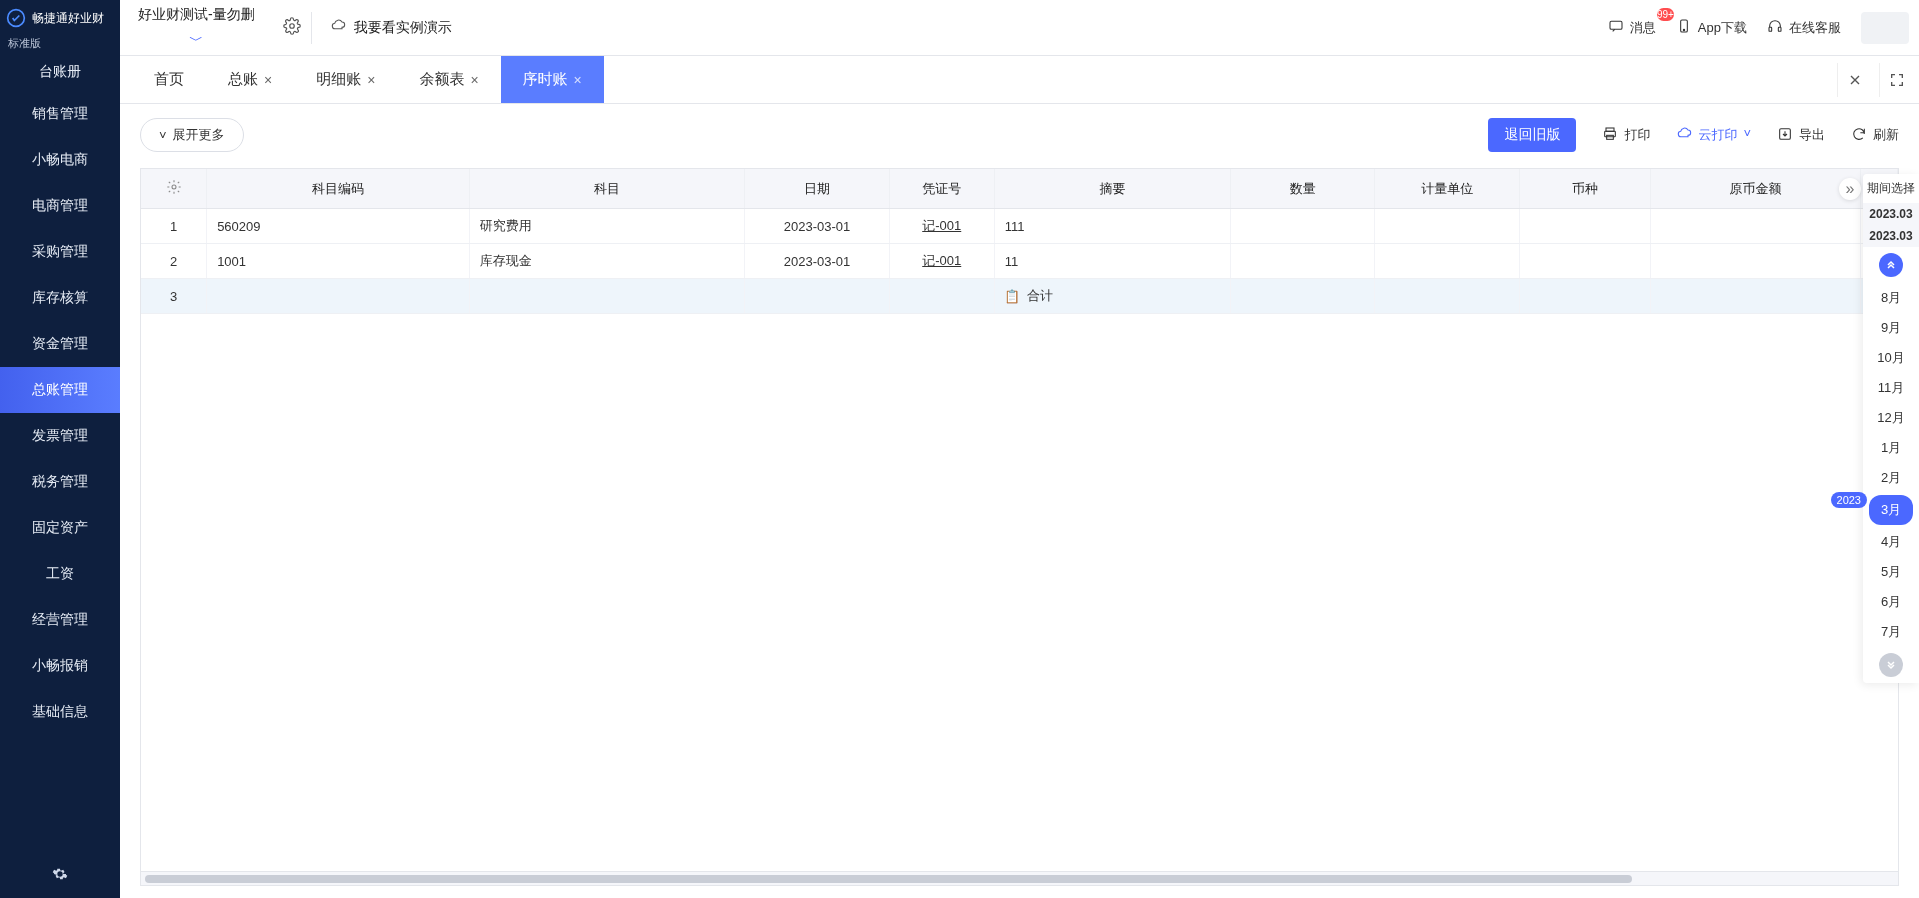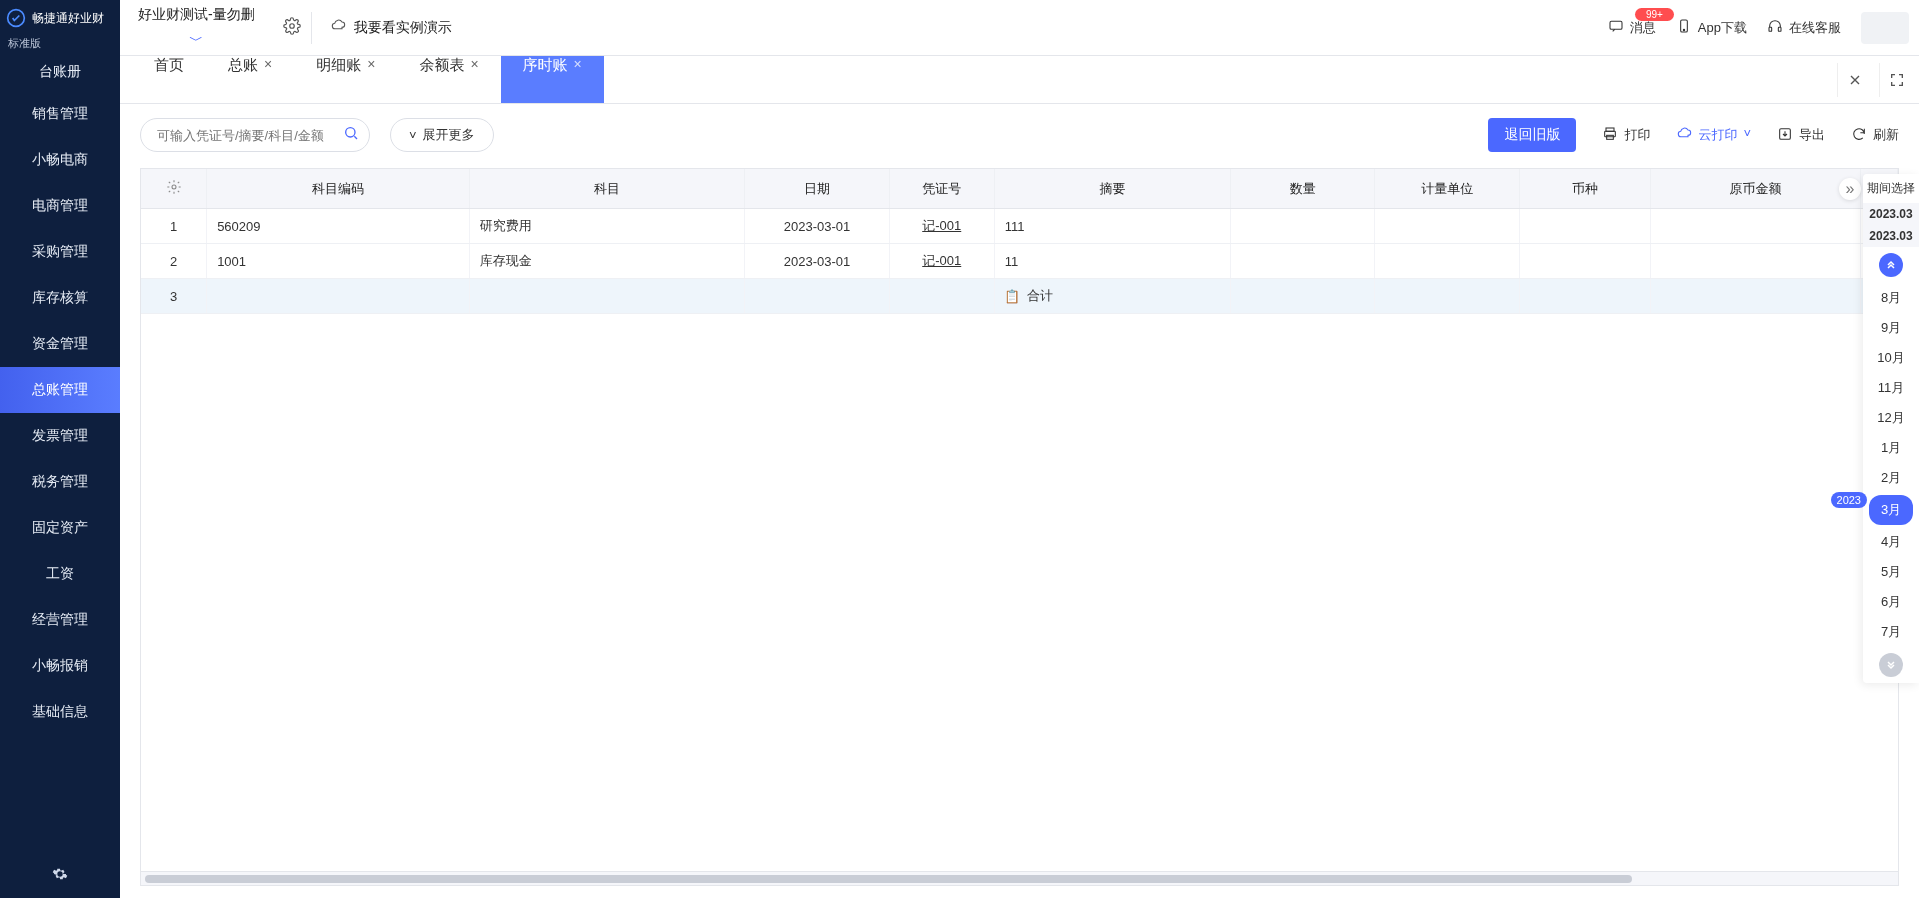--- a/index.html
+++ b/index.html
@@ -21,25 +21,25 @@
 .main { flex: 1; display: flex; flex-direction: column; min-width: 0; }
 
 .topbar { height: 56px; border-bottom: 1px solid #e4e6eb; display: flex; align-items: center; padding: 0 10px 0 4px; gap: 10px; }
 .topbar-left { display: flex; align-items: center; gap: 10px; padding-left: 14px; }
 .tenant-select { display: flex; align-items: center; gap: 8px; font-size: 14px; color: #222; padding-right: 18px; flex-direction: column; }
 .tenant-arrow { color: #4b68ff; }
 .demo-area { display: flex; align-items: center; gap: 8px; padding-left: 18px; border-left: 1px solid #e4e6eb; height: 32px; font-size: 14px; color: #222; cursor: pointer; }
 .topbar-spacer { flex: 1; }
 .topbar-actions { display: flex; align-items: center; gap: 20px; }
 .top-action { display: flex; align-items: center; gap: 6px; font-size: 13px; color: #333; cursor: pointer; position: relative; }
-.badge { position: absolute; top: -10px; right: -18px; background: #ff4d4f; color: #fff; font-size: 10px; padding: 1px 11px; border-radius: 8px; }
+.badge { position: absolute; top: -10px; right: -18px; background: #ff4d4f; color: #fff; font-size: 10px; padding: 1px 0; border-radius: 8px; }
 .avatar-slot { width: 48px; height: 32px; background: #f0f2f5; border-radius: 4px; }
 
 .tabs-row { height: 48px; display: flex; align-items: stretch; border-bottom: 1px solid #e4e6eb; padding-left: 12px; }
-.tab { display: flex; align-items: flex-start; padding: 0 22px; font-size: 15px; color: #333; cursor: pointer; gap: 6px; }
+.tab { display: flex; align-items: center; padding: 0 22px; font-size: 15px; color: #333; cursor: pointer; gap: 6px; }
 .tab.active { background: #5a7dff; color: #fff; }
 .tab-close { font-size: 14px; opacity: .75; }
 .tabs-right { margin-left: auto; display: flex; align-items: center; padding-right: 6px; gap: 8px; }
 .icon-btn { width: 34px; height: 34px; display: flex; align-items: center; justify-content: center; cursor: pointer; color: #555; border-left: 1px solid #eee; }
 
 .toolbar { display: flex; align-items: center; padding: 14px 20px 12px; gap: 20px; }
 .search-box { display: flex; align-items: center; border: 1px solid #dcdfe6; border-radius: 18px; padding: 0 10px 0 16px; height: 34px; width: 230px; }
 .search-box input { border: none; outline: none; flex: 1; font-size: 13px; color: #333; background: transparent; }
 .search-icon { color: #4b68ff; }
 .expand-more { border: 1px solid #dcdfe6; border-radius: 18px; height: 34px; padding: 0 18px; display: flex; align-items: center; gap: 6px; font-size: 13px; color: #333; cursor: pointer; }
@@ -203,29 +203,20 @@
         </div>
         <div class="icon-btn">
           <svg class="i" viewBox="0 0 24 24" stroke="#555" stroke-width="2" fill="none">
               <path d="M4 9V4h5M20 9V4h-5M4 15v5h5M20 15v5h-5"></path>
             </svg>
         </div>
       </div>
     </div>
 
     <div class="toolbar">
-      <div class="search-box">
-        <input type="text" placeholder="可输入凭证号/摘要/科目/金额" style="">
-        <span class="search-icon">
-          <svg class="i" viewBox="0 0 24 24" fill="none" stroke="#4b68ff" stroke-width="2">
-              <circle cx="11" cy="11" r="7"></circle>
-              <path d="M21 21l-4-4"></path>
-            </svg>
-        </span>
-      </div>
       <div class="expand-more">
         <span>˅</span>
         <span>展开更多</span>
       </div>
       <div class="toolbar-spacer"></div>
       <div class="toolbar-right">
         <button class="btn-primary">退回旧版</button>
         <div class="tool-item">
           <span><svg class="i" viewBox="0 0 24 24" fill="none" stroke="#333" stroke-width="1.6">
                 <rect x="6" y="3" width="12" height="5"></rect>

